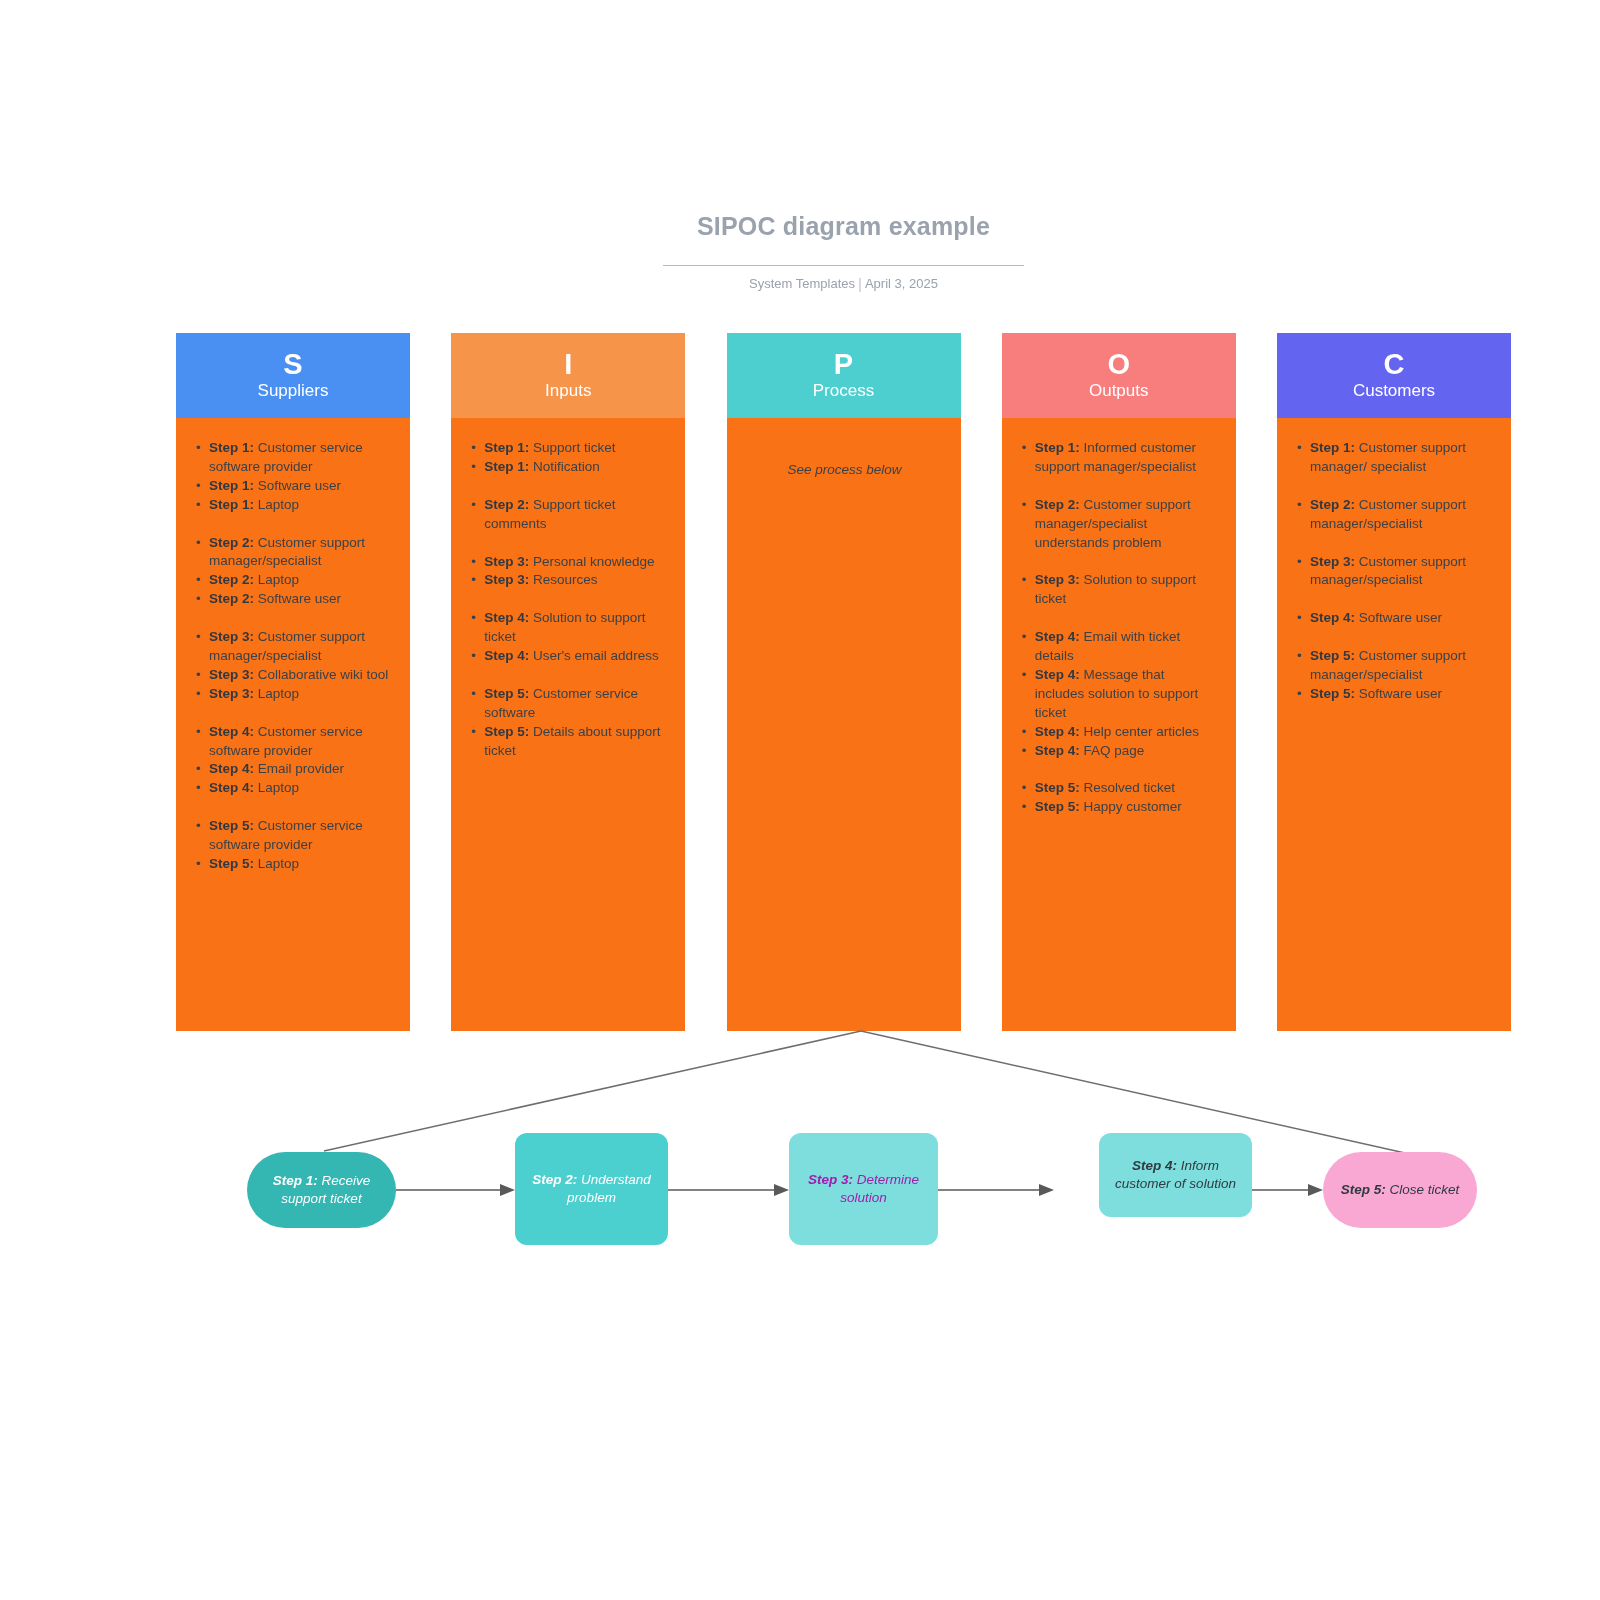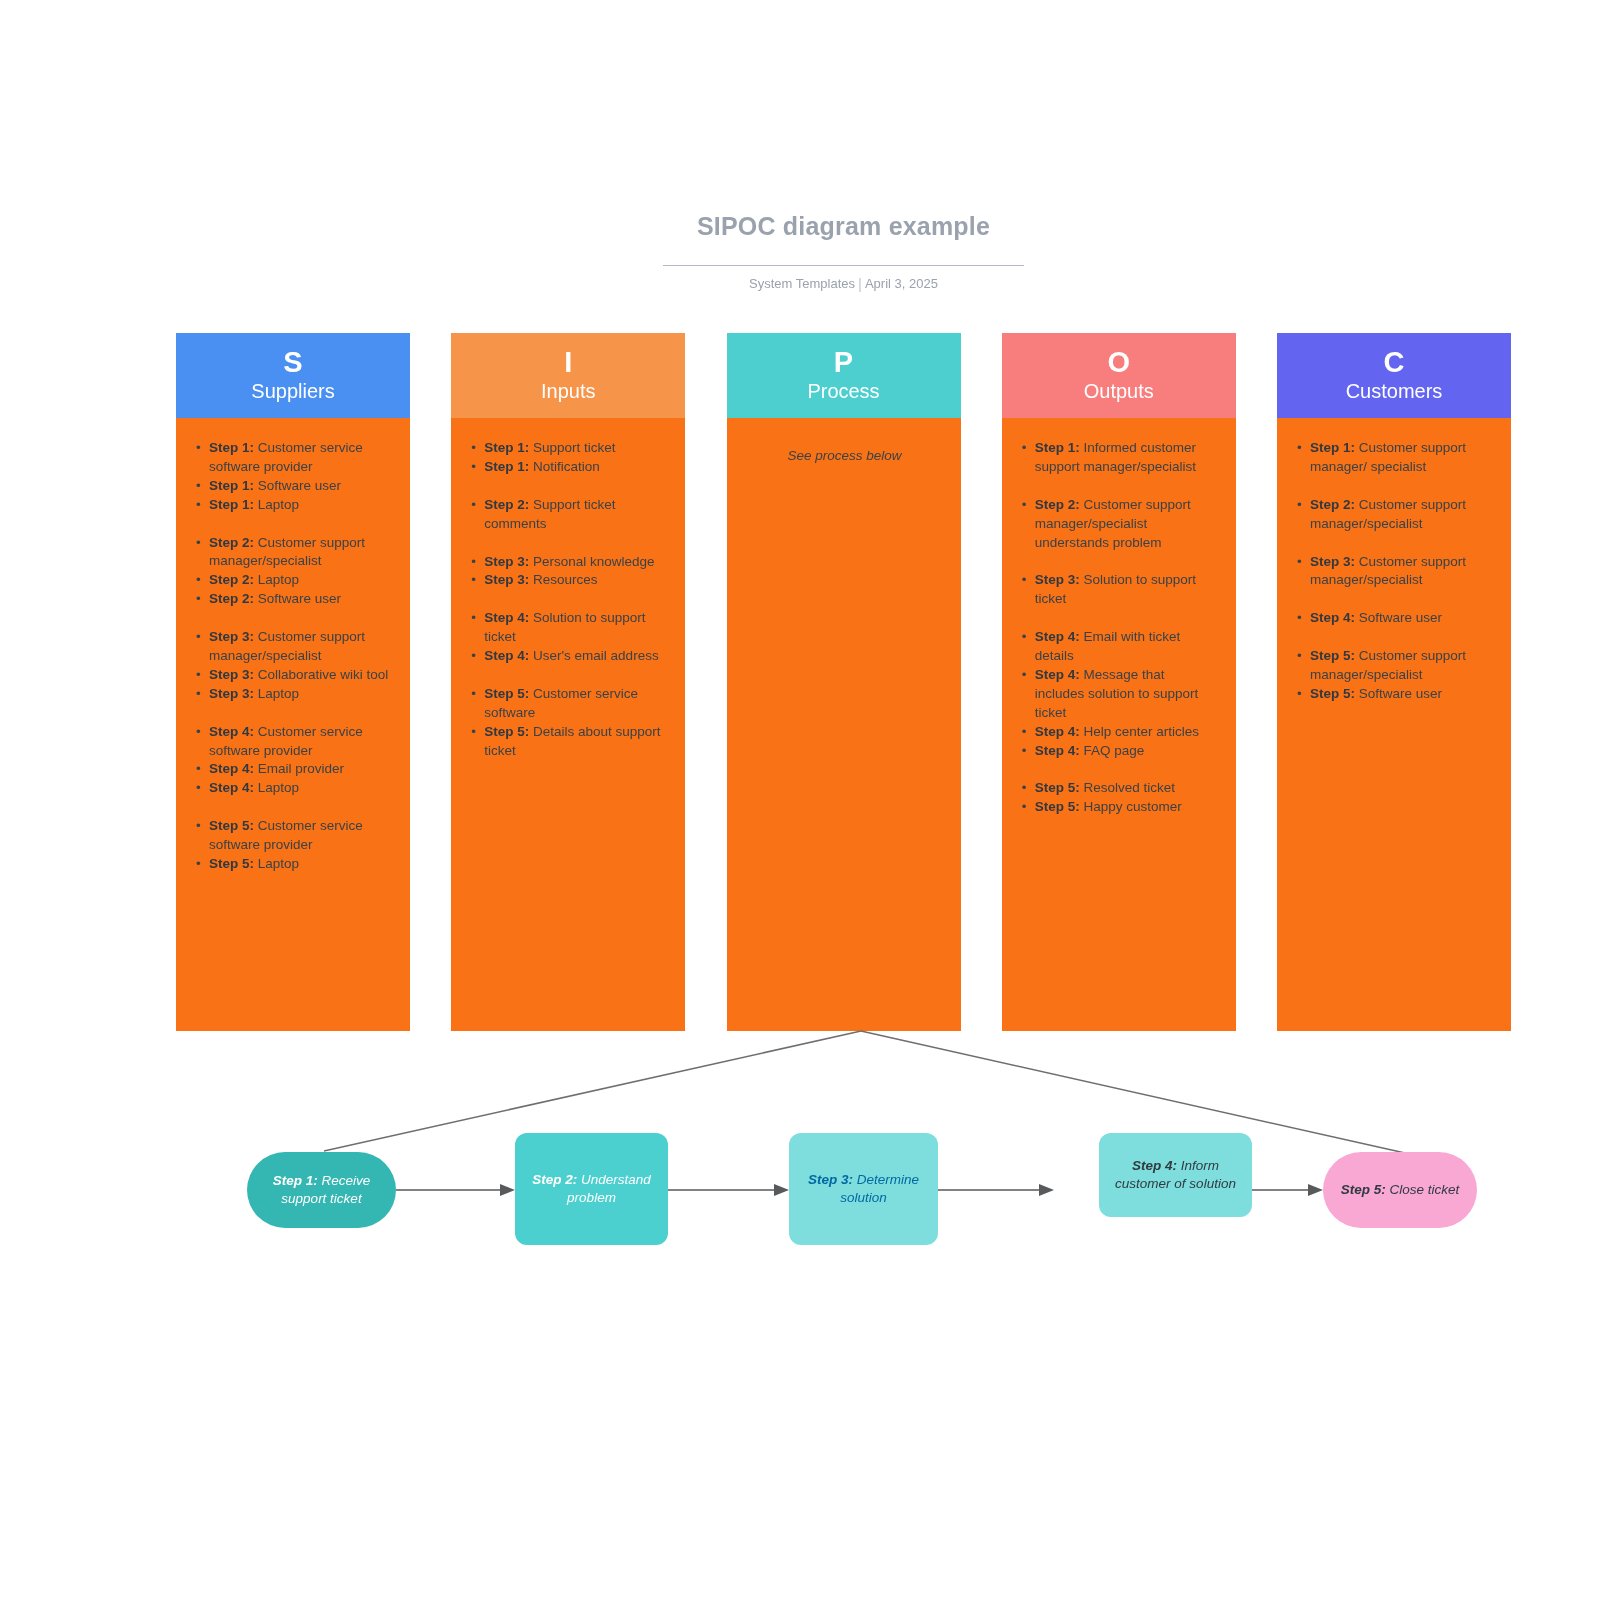--- a/index.html
+++ b/index.html
@@ -27,28 +27,28 @@
   .columns {
     position:absolute; left:176px; top:333px; width:1335px; height:698px;
     display:flex; justify-content:space-between;
   }
   .col { width:234px; display:flex; flex-direction:column; }
   .col-header {
     height:85px; flex:0 0 85px; color:#ffffff; text-align:center;
     display:flex; flex-direction:column; align-items:center; justify-content:center;
   }
   .col-letter { font-size:29px; font-weight:bold; line-height:1.1; }
-  .col-label  { font-size:20px; line-height:1.3; }
+  .col-label  { font-size:17px; line-height:1.3; }
   .col-body {
     flex:1 1 auto; background:#f97316; overflow:hidden;
     padding:21px 18px 12px 20px; box-sizing:border-box;
   }
   .col-note {
     font-style:italic; font-size:13.5px; color:#3a4147; text-align:center;
-    margin-top:9px;
+    margin-top:23px;
   }
   ul.group { list-style:none; margin:0 0 19px 0; padding:0; }
   ul.group:last-child { margin-bottom:0; }
   ul.group li {
     position:relative; padding-left:13px; font-size:13.5px; line-height:1.4;
     color:#3a4147;
   }
   ul.group li::before {
     content:"•"; position:absolute; left:0; top:0; color:#3a4147;
   }
@@ -216,21 +216,21 @@
       </g>
   </svg>
 
   <div id="flow-root">
       <div class="step" style="left: 247px; top: 1152px; width: 149px; height: 76px; border-radius: 38px; background: rgb(52, 182, 178); color: rgb(255, 255, 255);">
         <span><b>Step 1:</b> Receive support ticket</span>
       </div>
       <div class="step" style="left: 515px; top: 1133px; width: 153px; height: 112px; border-radius: 12px; background: rgb(76, 207, 207); color: rgb(255, 255, 255);">
         <span><b>Step 2:</b> Understand problem</span>
       </div>
-      <div class="step" style="left: 789px; top: 1133px; width: 149px; height: 112px; border-radius: 12px; background: rgb(126, 221, 221); color: #0369a1;">
+      <div class="step" style="left: 789px; top: 1133px; width: 149px; height: 112px; border-radius: 12px; background: rgb(126, 221, 221); color: #a21caf;">
         <span><b>Step 3:</b> Determine solution</span>
       </div>
       <div class="step" style="left: 1099px; top: 1133px; width: 153px; height: 84px; border-radius: 12px; background: rgb(126, 221, 221); color: rgb(47, 59, 64);">
         <span><b>Step 4:</b> Inform customer of solution</span>
       </div>
       <div class="step" style="left: 1323px; top: 1152px; width: 154px; height: 76px; border-radius: 38px; background: #f9a8d4; color: rgb(47, 59, 64);">
         <span><b>Step 5:</b> Close ticket</span>
       </div>
     </div>
 

